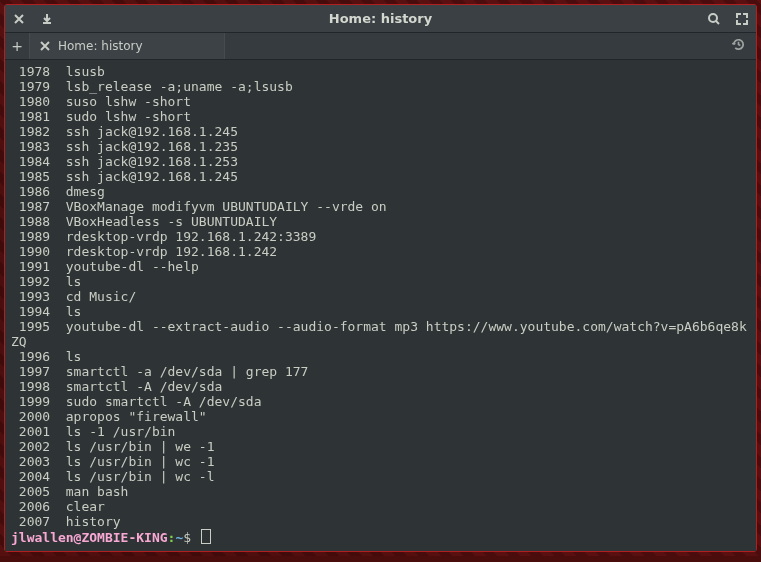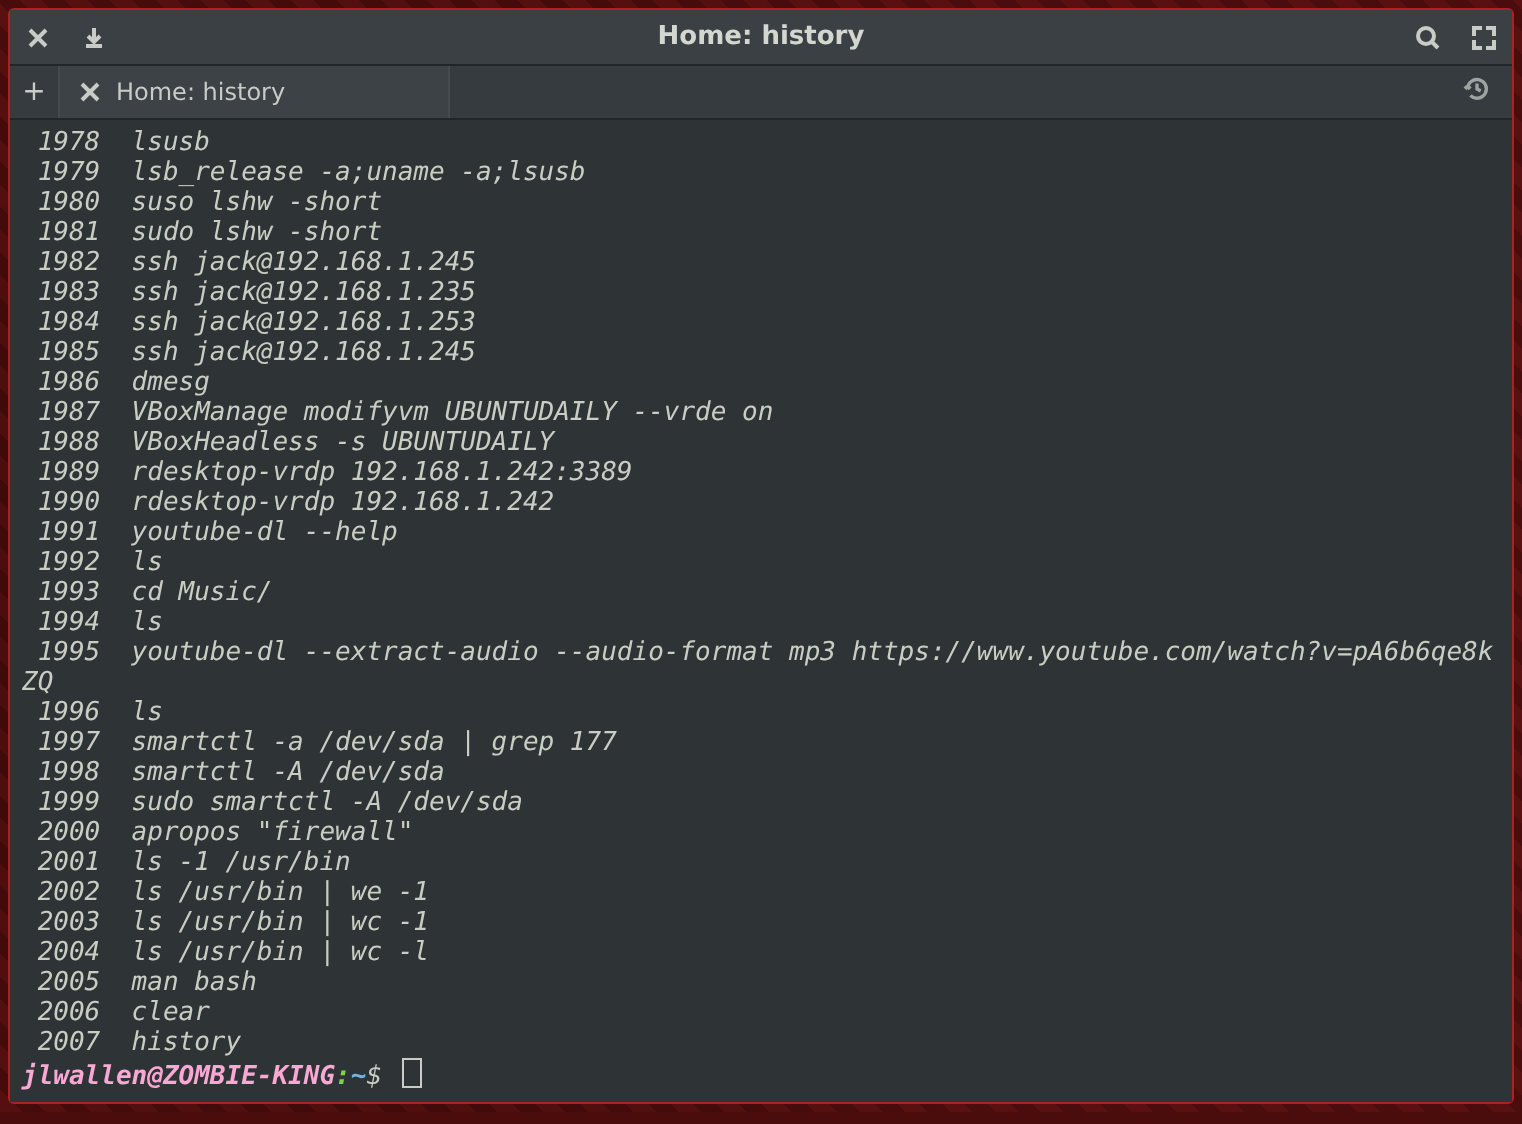--- a/index.html
+++ b/index.html
@@ -80,21 +80,21 @@
   .terminal {
     flex:1;
     background:#2e3436;
     color:#c9cdc3;
     font-size:13px;
     line-height:15px;
     padding:4px 6px 6px 6px;
     white-space:pre;
     overflow:hidden;
   }
-  .line { white-space:pre-wrap; word-break:break-all;font-style:italic; }
+  .line { white-space:pre-wrap; word-break:break-all; }
   .prompt-user { color:#f9a8d4; font-weight:bold; }
   .prompt-sep  { color:#7fd34a; font-weight:bold; }
   .prompt-path { color:#6fb6e6; font-weight:bold; }
   .prompt-dollar { color:#c9cdc3; }
   .cursor {
     display:inline-block;
     width:8px; height:13px;
     border:1px solid #c9cdc3;
     vertical-align:-2px;
     margin-left:2px;

